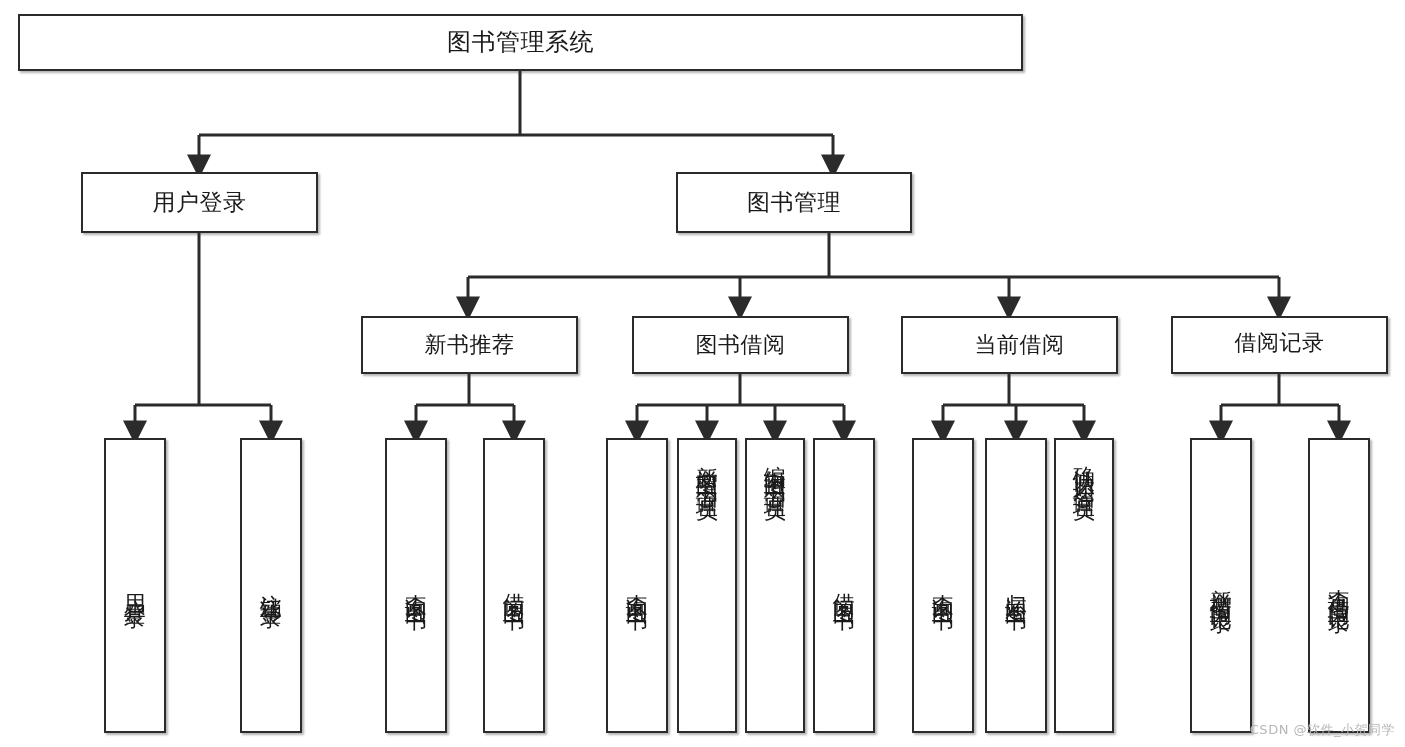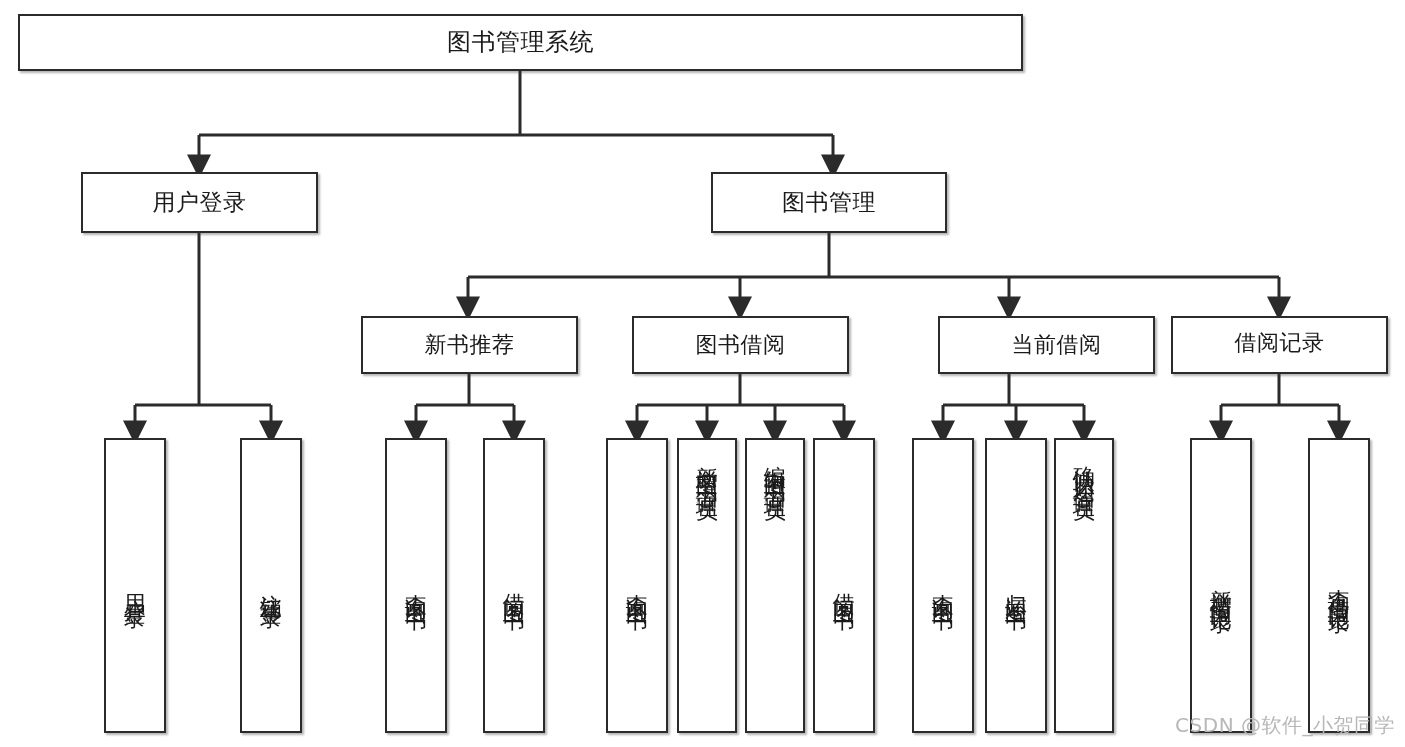--- a/index.html
+++ b/index.html
@@ -66,21 +66,21 @@
     align-items: flex-start;
   }
   .node.leaf.align-top .node-label {
     margin-top: 2px;
   }
 
   #watermark {
     position: absolute;
     right: 10px;
     bottom: 8px;
-    font-size: 20px;
+    font-size: 13px;
     color: #b7b7b7;
     letter-spacing: 0.5px;
     z-index: 5;
     white-space: nowrap;
   }
 </style>
 </head>
 <body>
 
 <div id="canvas-root">
@@ -135,31 +135,31 @@
     </g>
   </svg>
 
   <div class="node root" style="left:18px; top:14px; width:1005px; height:57px;">
     <span class="node-label">图书管理系统</span>
   </div>
 
   <div class="node level2" style="left:81px; top:172px; width:237px; height:61px;">
     <span class="node-label">用户登录</span>
   </div>
-  <div class="node level2" style="left:711px; top:172px; width:236px; height:61px;">
+  <div class="node level2" style="left:676px; top:172px; width:236px; height:61px;">
     <span class="node-label">图书管理</span>
   </div>
 
   <div class="node level3" style="left:632px; top:316px; width:217px; height:58px;">
     <span class="node-label">图书借阅</span>
   </div>
   <div class="node level3" style="left:361px; top:316px; width:217px; height:58px;">
     <span class="node-label">新书推荐</span>
   </div>
-  <div class="node level3" style="left:938px; top:316px; width:217px; height:58px;padding-left:20px;">
+  <div class="node level3" style="left:901px; top:316px; width:217px; height:58px;padding-left:20px;">
     <span class="node-label">当前借阅</span>
   </div>
   <div class="node level3" style="left:1171px; top:316px; width:217px; height:58px;font-family:Liberation Mono, monospace;">
     <span class="node-label">借阅记录</span>
   </div>
 
   <div class="node leaf" style="left:104px; top:438px; width:62px; height:295px;">
     <span class="node-label">用户登录</span>
   </div>
   <div class="node leaf" style="left:240px; top:438px; width:62px; height:295px;">

